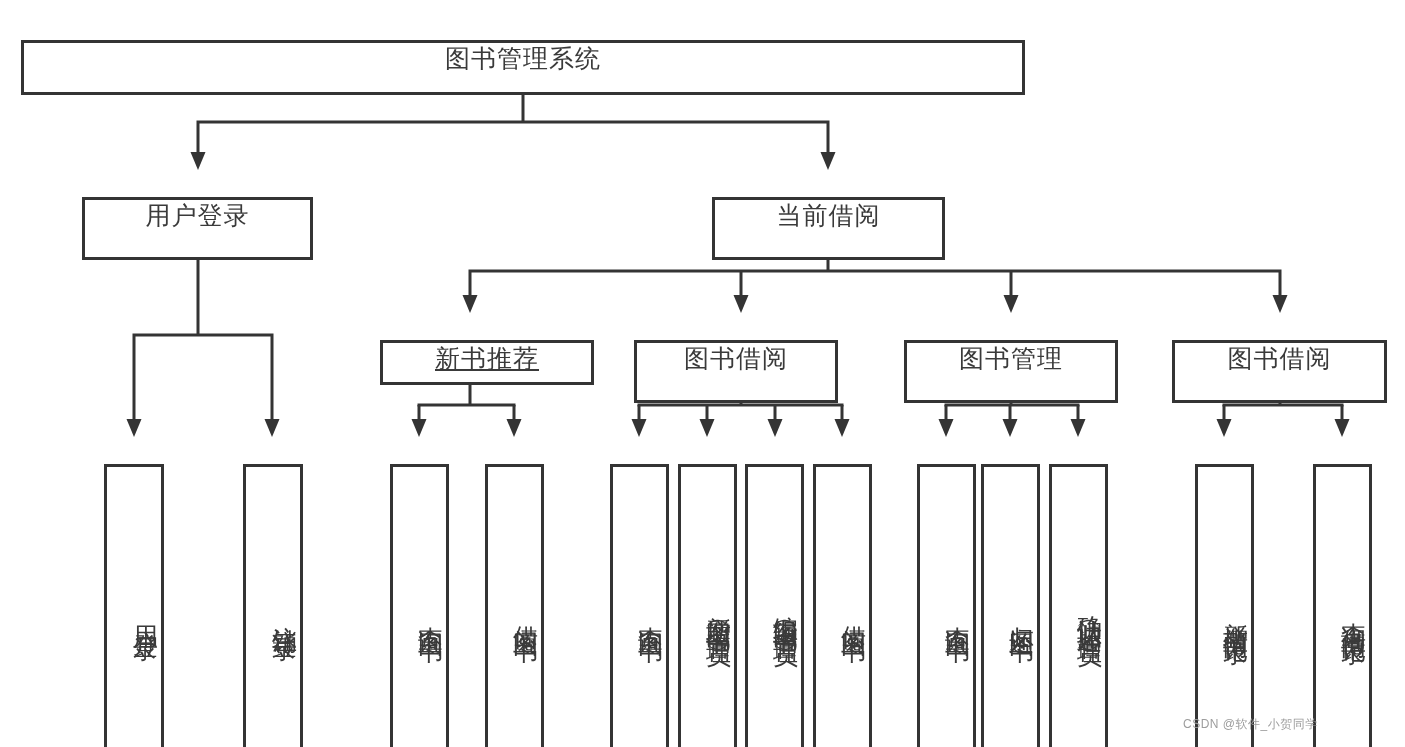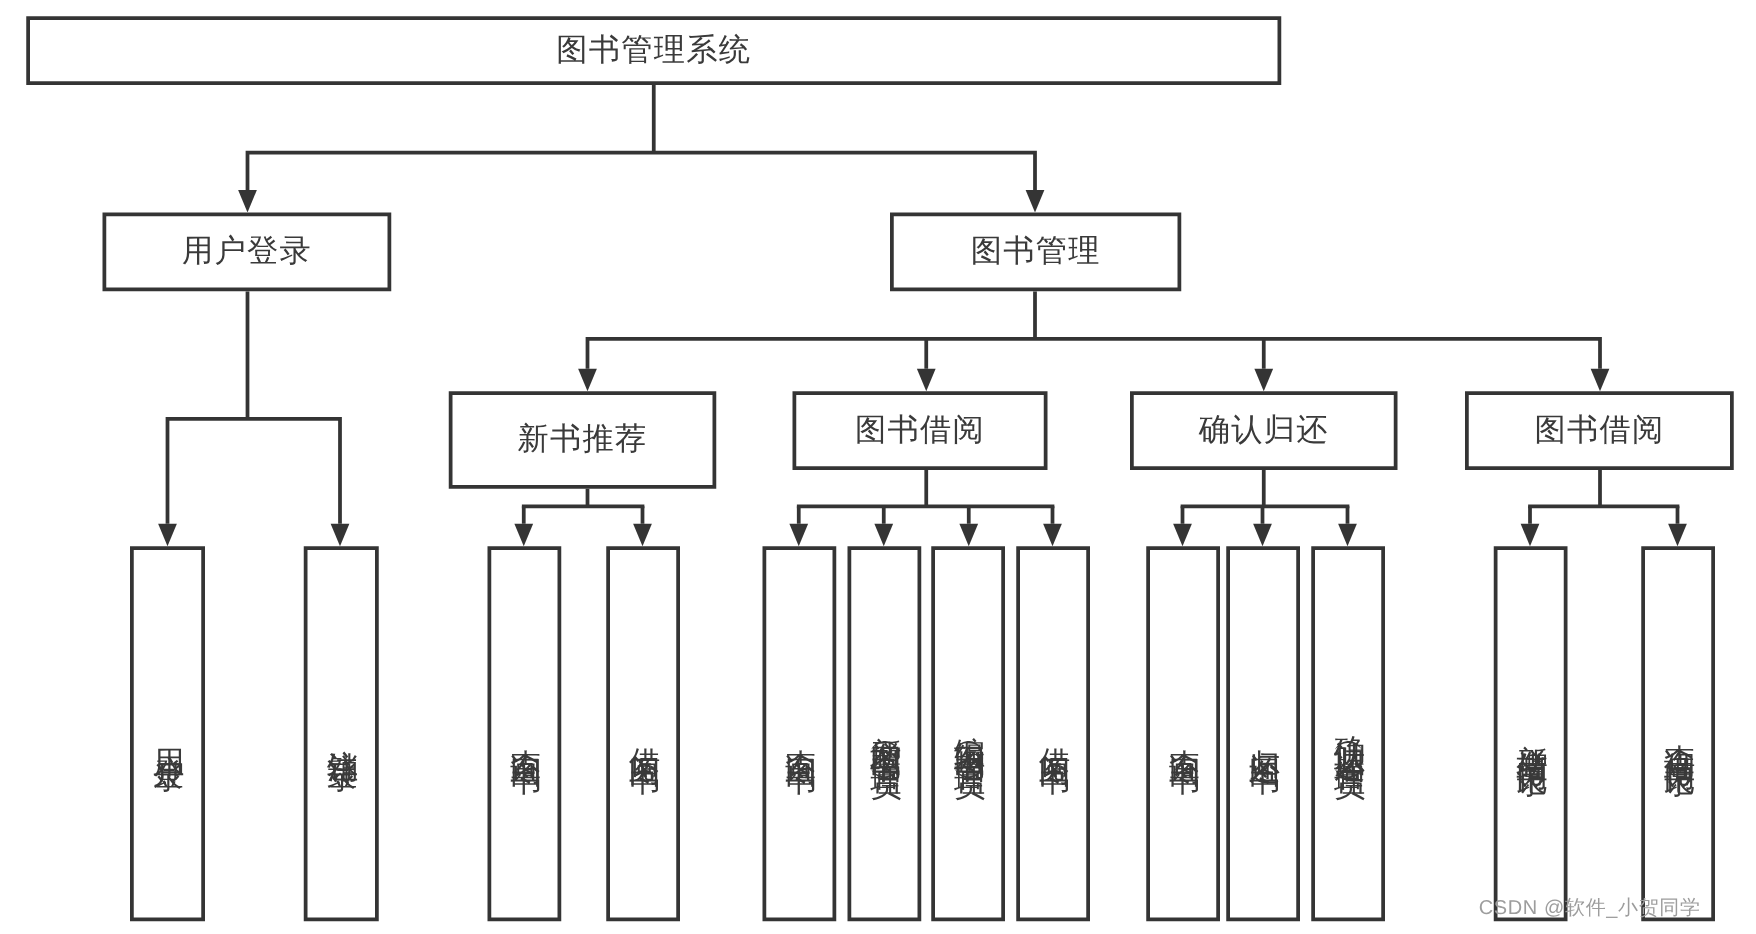--- a/index.html
+++ b/index.html
@@ -11,38 +11,38 @@
     font-family:"Liberation Sans", sans-serif;
     color:#333333;
     overflow:hidden;
   }
   .connectors { position:absolute; left:0; top:0; }
   .node {
     position:absolute;
     border:3px solid #343434;
     background:#ffffff;
     display:flex;
-    align-items:center;
     justify-content:center;
     font-size:25px;
     color:#3a3a3a;
     text-align:center;
     line-height:1.25;
+    margin-top:27px;
   }
   .hnode { letter-spacing:1px; }
   .vnode {
     writing-mode:vertical-rl;
     letter-spacing:4px;
     font-size:25px;
     padding:6px 0;
   }
   .watermark {
     position:absolute;
     left:1183px; top:716px;
-    font-size:16px;
+    font-size:12px;
     color:#9d9d9d;
     letter-spacing:0.5px;
     white-space:nowrap;
     z-index:5;
   }
 </style>
 </head>
 <body>
 
 <div class="canvas">
@@ -86,31 +86,31 @@
   </svg>
 
   <div class="node hnode" style="left:21px; top:13px; width:1004px; height:55px;">
     <span>图书管理系统</span>
   </div>
 
   <div class="node hnode" style="left:82px; top:170px; width:231px; height:63px;">
     <span>用户登录</span>
   </div>
   <div class="node hnode" style="left:712px; top:170px; width:233px; height:63px;">
-    <span>图书管理</span>
+    <span>当前借阅</span>
   </div>
 
-  <div class="node hnode" style="left:359px; top:313px; width:214px; height:78px;">
+  <div class="node hnode" style="left:380px; top:313px; width:214px; height:45px;text-decoration:underline;">
     <span>新书推荐</span>
   </div>
   <div class="node hnode" style="left:634px; top:313px; width:204px; height:63px;">
     <span>图书借阅</span>
   </div>
   <div class="node hnode" style="left:904px; top:313px; width:214px; height:63px;">
-    <span>确认归还</span>
+    <span>图书管理</span>
   </div>
   <div class="node hnode" style="left:1172px; top:313px; width:215px; height:63px;">
     <span>图书借阅</span>
   </div>
 
   <div class="node vnode" style="left:104px; top:437px; width:60px; height:300px;">
     <span>用户登录</span>
   </div>
   <div class="node vnode" style="left:243px; top:437px; width:60px; height:300px;">
     <span>注销登录</span>

